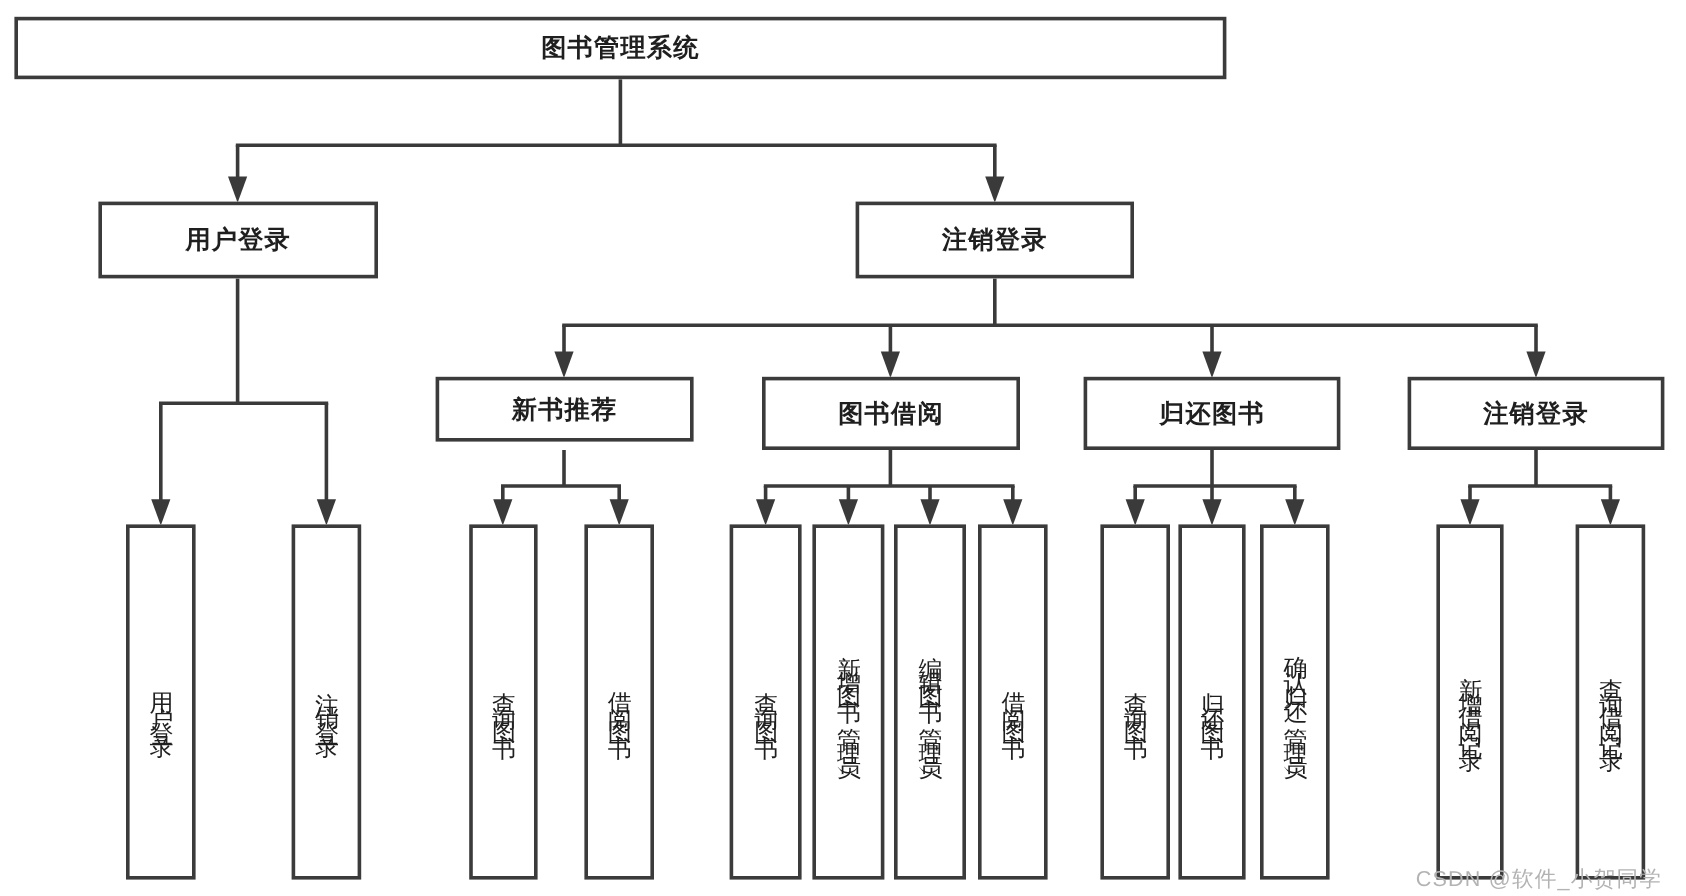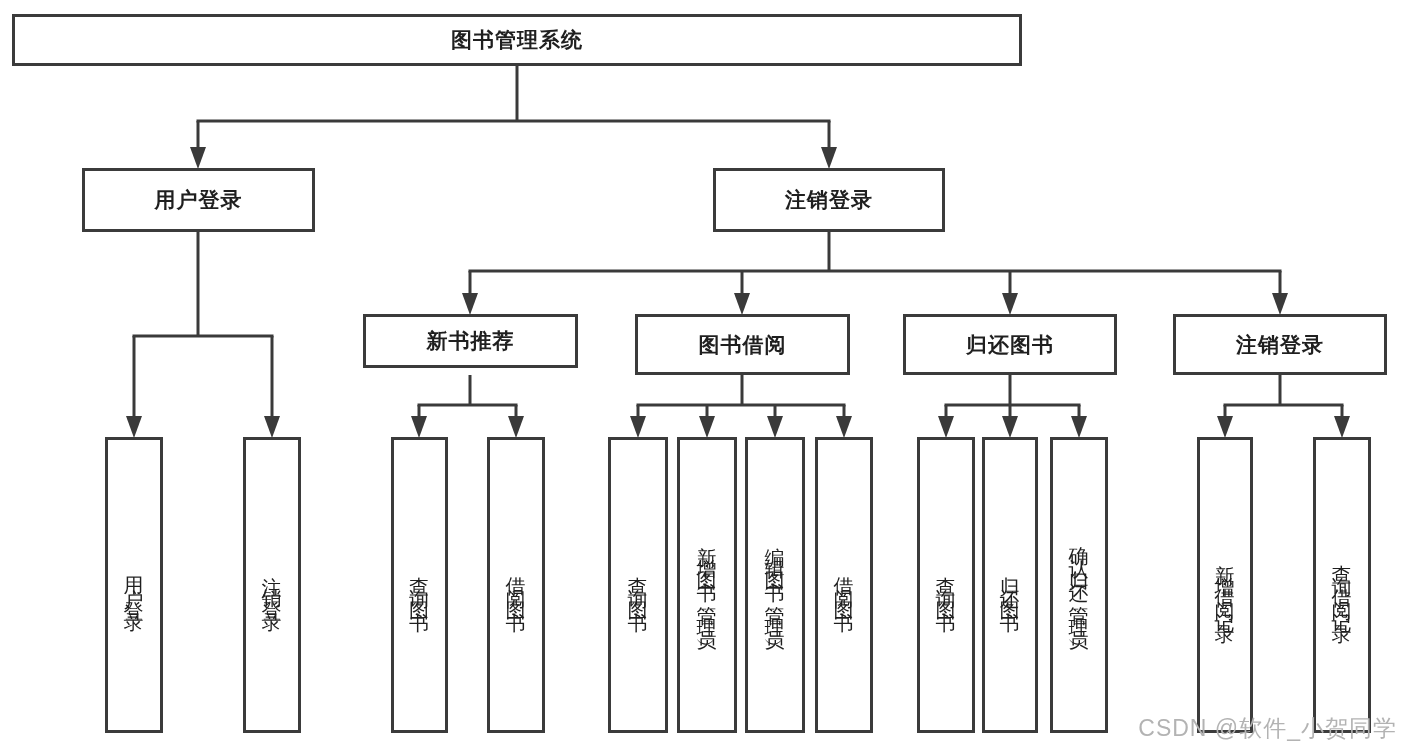--- a/index.html
+++ b/index.html
@@ -17,22 +17,22 @@
     border: 3px solid var(--border, #3b3b3b);
     display:flex; align-items:center; justify-content:center;
     color: var(--text, #1f1f1f);
   }
   .hnode span { font-size:21px; letter-spacing:1px; white-space:nowrap;font-weight:bold; }
   .vnode span {
     writing-mode: vertical-rl; text-orientation: mixed;
     font-size:20px; letter-spacing:12px; line-height:1; white-space:nowrap;
   }
   .watermark {
-    position:absolute; right:8px; bottom:3px; z-index:3;
-    font-size:23px; letter-spacing:1px;
+    position:absolute; right:20px; bottom:3px; z-index:3;
+    font-size:18px; letter-spacing:1px;
     color: var(--wm, #b3b3b3); white-space:nowrap;
   }
 </style>
 </head>
 <body>
 
 <div id="stage">
 
   <svg class="connectors" width="1405" height="747" viewBox="0 0 1405 747">
     <g>

